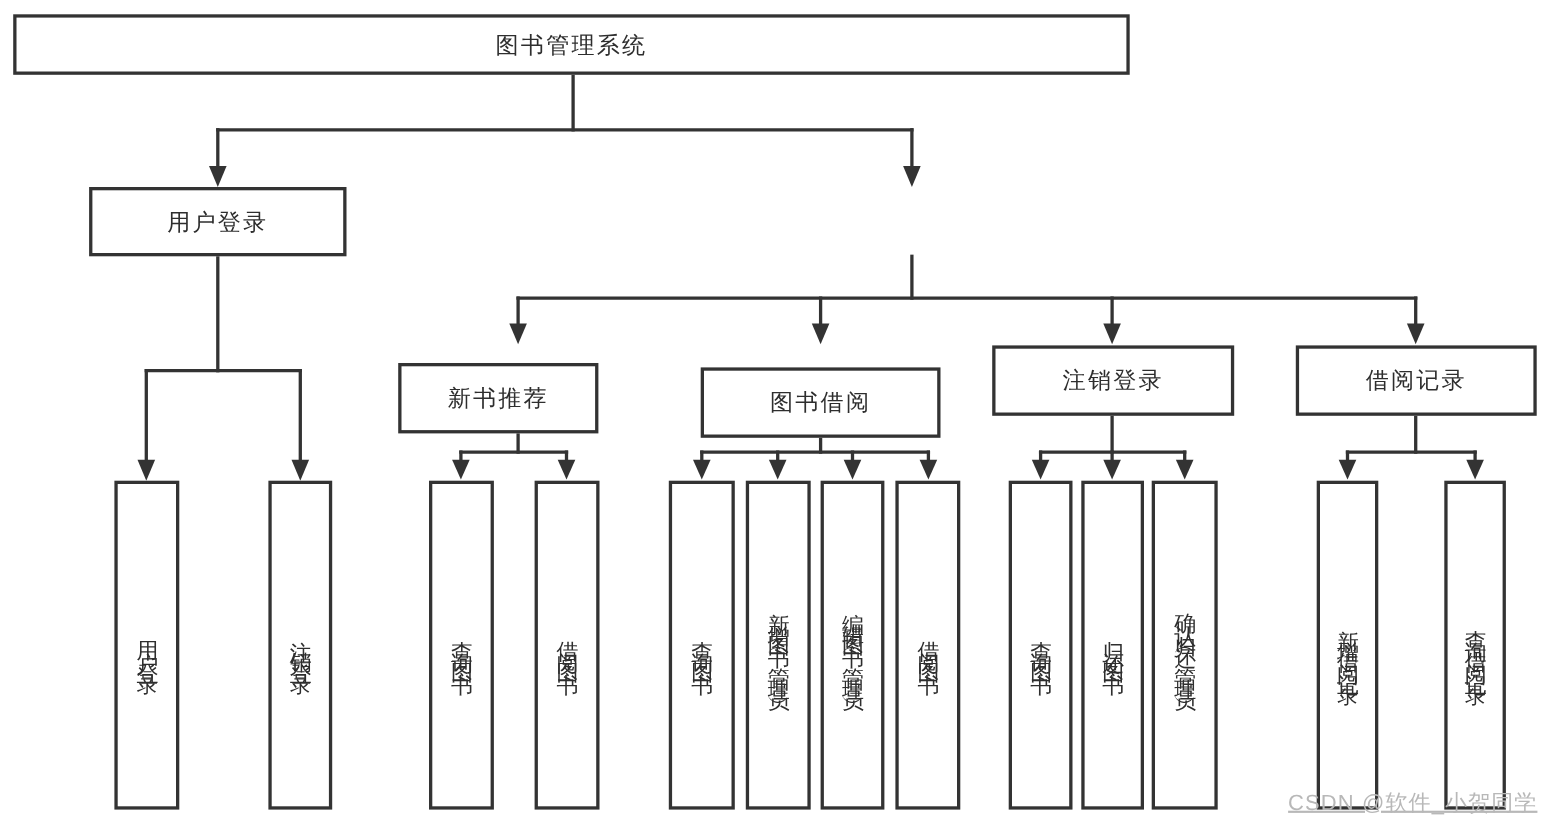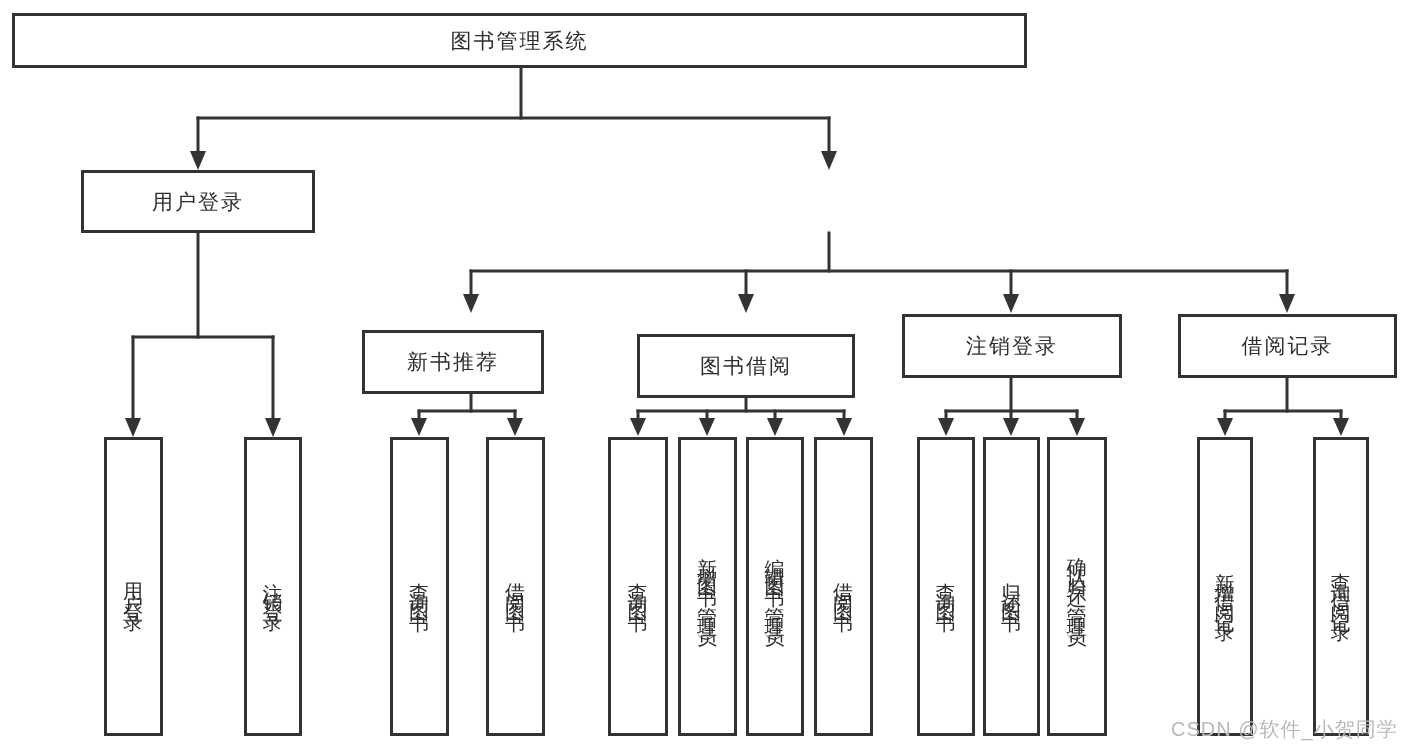--- a/index.html
+++ b/index.html
@@ -49,20 +49,21 @@
     line-height:1;
   }
   .watermark{
     position:absolute;
     left:1171px;top:716px;
     font-size:20px;
     color:var(--watermark);
     z-index:3;
     letter-spacing:1px;
     white-space:nowrap;
+    text-decoration:underline;
   }
 </style>
 </head>
 <body>
 
 <div class="canvas">
 
   <svg class="wires" width="1405" height="747" viewBox="0 0 1405 747">
 
     <g>

